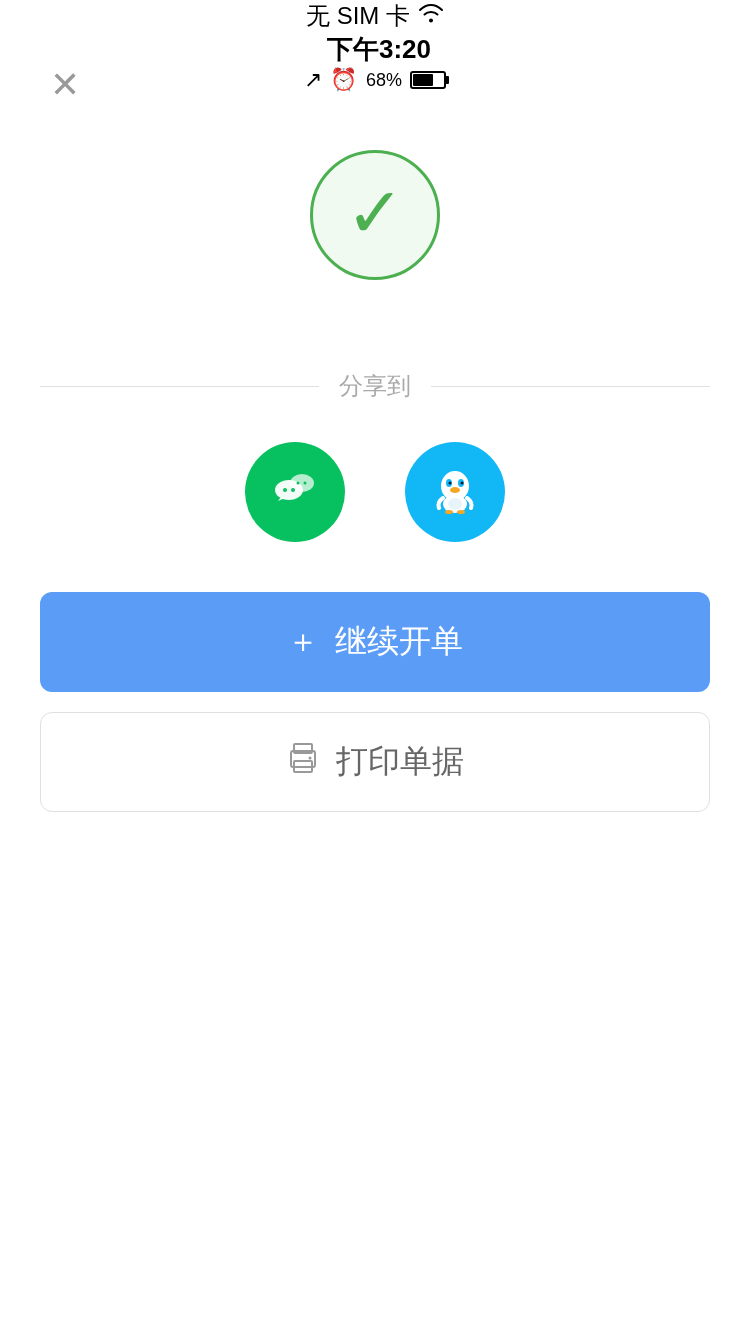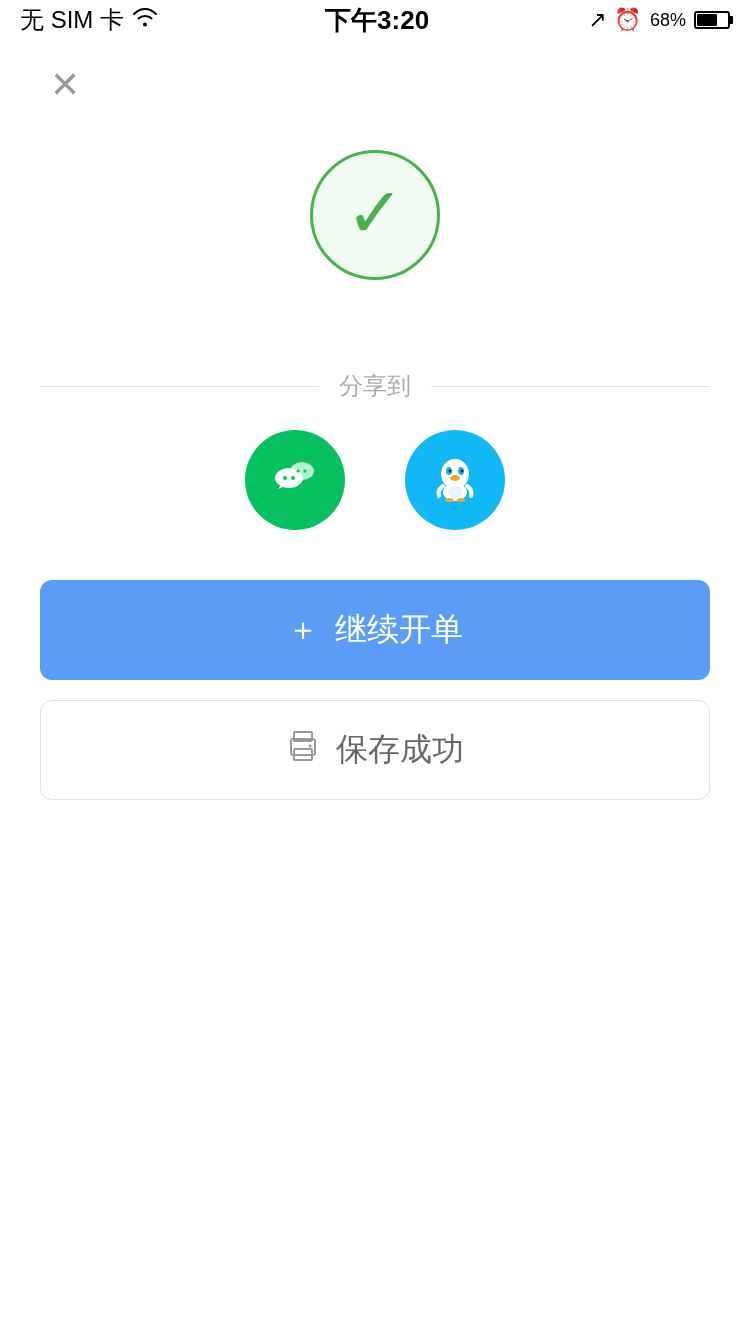--- a/index.html
+++ b/index.html
@@ -20,20 +20,21 @@
 
     
     .status-bar {
       width: 100%;
       height: 40px;
       display: flex;
       align-items: center;
       justify-content: space-between;
       padding: 0 20px;
       background: #ffffff;
+      flex-direction: column;
     }
 
     .status-left {
       display: flex;
       align-items: center;
       gap: 8px;
       font-size: 24px;
       font-weight: 500;
       color: #000;
     }
@@ -153,21 +154,21 @@
     
     .share-section {
       width: 100%;
       margin-bottom: 50px;
     }
 
     .share-divider {
       display: flex;
       align-items: center;
       gap: 20px;
-      margin-bottom: 28px;
+      margin-bottom: 40px;
     }
 
     .divider-line {
       flex: 1;
       height: 1px;
       background: #e0e0e0;
     }
 
     .share-label {
       font-size: 24px;
@@ -365,19 +366,19 @@
 
     <button class="action-btn btn-secondary">
       <span class="btn-icon">
         <svg width="34" height="34" viewBox="0 0 34 34" fill="none">
           <rect x="5" y="10" width="24" height="16" rx="2" stroke="#999" stroke-width="2" fill="none"></rect>
           <rect x="8" y="3" width="18" height="9" rx="1" stroke="#999" stroke-width="2" fill="none"></rect>
           <rect x="8" y="20" width="18" height="11" rx="1" stroke="#999" stroke-width="2" fill="none"></rect>
           <circle cx="24" cy="17" r="1.5" fill="#999"></circle>
         </svg>
       </span>
-      <span class="btn-text">保存成功</span>
+      <span class="btn-text">打印单据</span>
     </button>
 
 
   </div>
 
 </div>
 
 </body></html>

